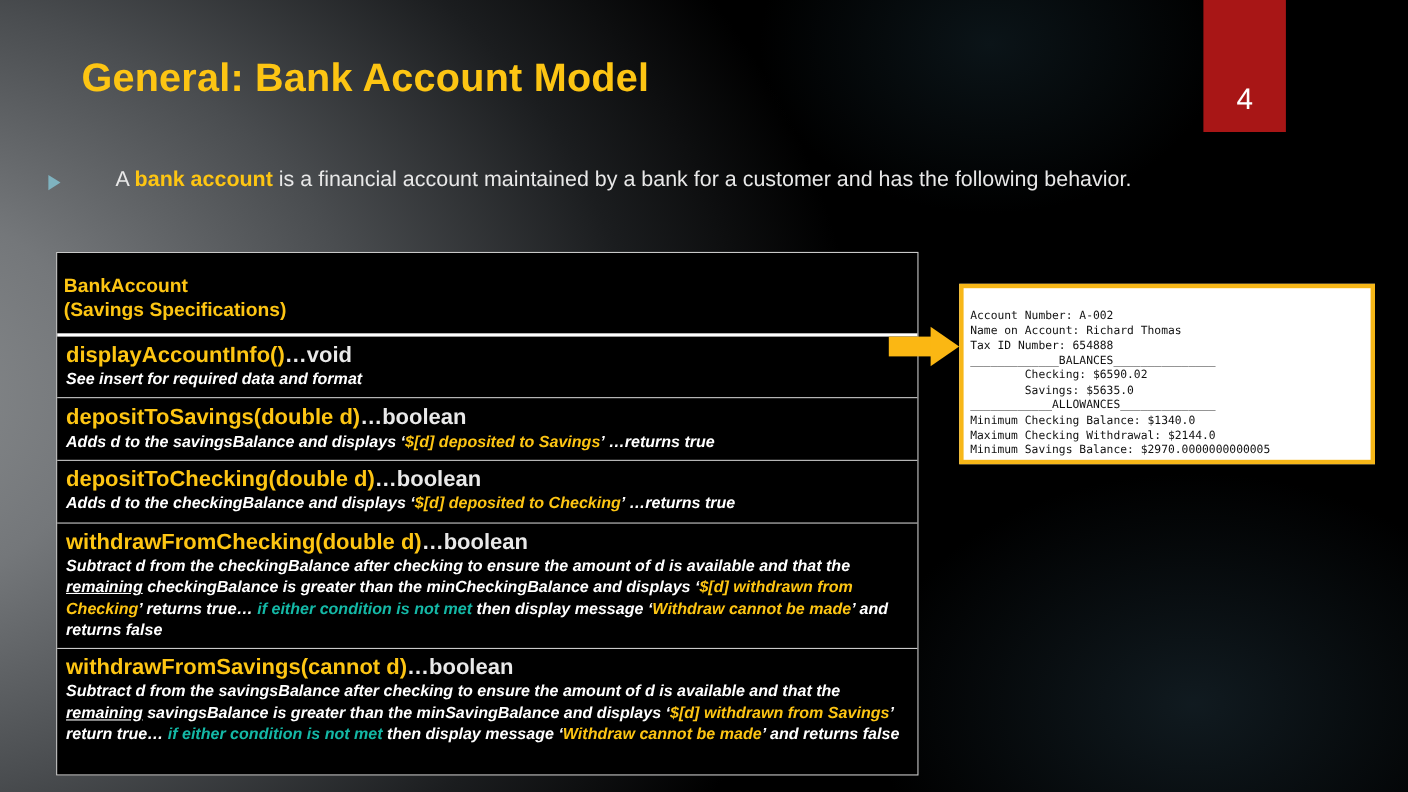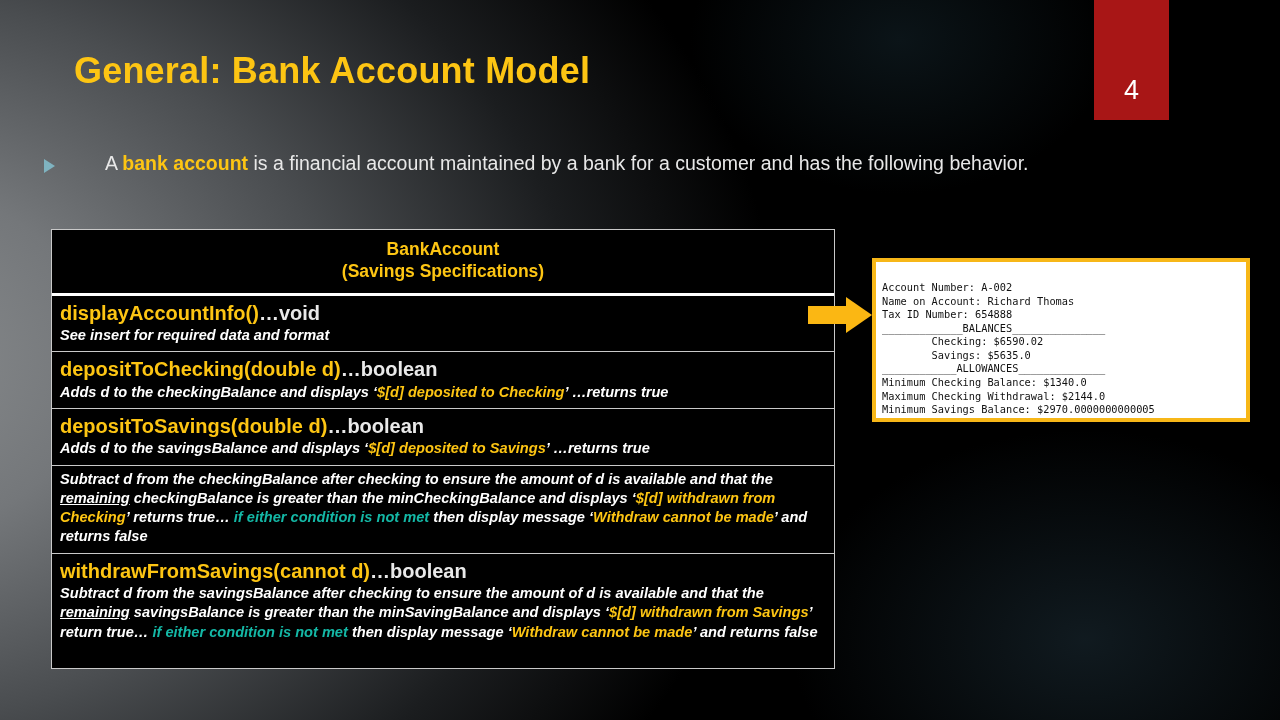--- a/index.html
+++ b/index.html
@@ -84,22 +84,22 @@
   .spec-table {
     position: absolute;
     left: 51px;
     top: 229px;
     width: 784px;
     background: #000;
     border: 1px solid #c9c9c9;
     box-sizing: border-box;
   }
   .spec-header {
-    padding: 8px 6px 10px 6px;
-    text-align: center;
+    padding: 18px 6px 10px 6px;
+    text-align: left;
     color: #FDC513;
     font-size: 17.5px;
     font-weight: bold;
     line-height: 1.28;
     border-bottom: 3px solid #ffffff;
   }
   .spec-row {
     padding: 4px 8px 6px 8px;
     border-bottom: 1px solid #c9c9c9;
   }
@@ -190,28 +190,29 @@
     <div class="spec-header">
       <div>BankAccount</div>
       <div>(Savings Specifications)</div>
     </div>
     <div id="spec-rows">
         <div class="spec-row">
           <div class="sig"><span class="m">displayAccountInfo()</span><span>…void</span></div>
           <div class="desc"><span>See insert for required data and format</span></div>
         </div>
         <div class="spec-row">
+          <div class="sig"><span class="m">depositToSavings(double d)</span><span>…boolean</span></div>
+          <div class="desc"><span>Adds d to the savingsBalance and displays ‘</span><span class="g">$[d] deposited to Savings</span><span>’ …returns true</span></div>
+        </div>
+        <div class="spec-row">
           <div class="sig"><span class="m">depositToChecking(double d)</span><span>…boolean</span></div>
           <div class="desc"><span>Adds d to the checkingBalance and displays ‘</span><span class="g">$[d] deposited to Checking</span><span>’ …returns true</span></div>
         </div>
         <div class="spec-row">
-          <div class="sig"><span class="m">depositToSavings(double d)</span><span>…boolean</span></div>
-          <div class="desc"><span>Adds d to the savingsBalance and displays ‘</span><span class="g">$[d] deposited to Savings</span><span>’ …returns true</span></div>
-        </div>
-        <div class="spec-row">
+          <div class="sig"><span class="m">withdrawFromChecking(double d)</span><span>…boolean</span></div>
           <div class="desc"><span>Subtract d from the checkingBalance after checking to ensure the amount of d is available and that the </span><span class="u">remaining</span><span> checkingBalance is greater than the minCheckingBalance and displays ‘</span><span class="g">$[d] withdrawn from Checking</span><span>’ returns true… </span><span class="r">if either condition is not met</span><span> then display message ‘</span><span class="g">Withdraw cannot be made</span><span>’ and returns false</span></div>
         </div>
         <div class="spec-row">
           <div class="sig"><span class="m">withdrawFromSavings(cannot d)</span><span>…boolean</span></div>
           <div class="desc"><span>Subtract d from the savingsBalance after checking to ensure the amount of d is available and that the </span><span class="u">remaining</span><span> savingsBalance is greater than the minSavingBalance and displays ‘</span><span class="g">$[d] withdrawn from Savings</span><span>’ return true… </span><span class="r">if either condition is not met</span><span> then display message ‘</span><span class="g">Withdraw cannot be made</span><span>’ and returns false</span></div>
         </div>
       </div>
   </div>
 
   <div class="arrow">

